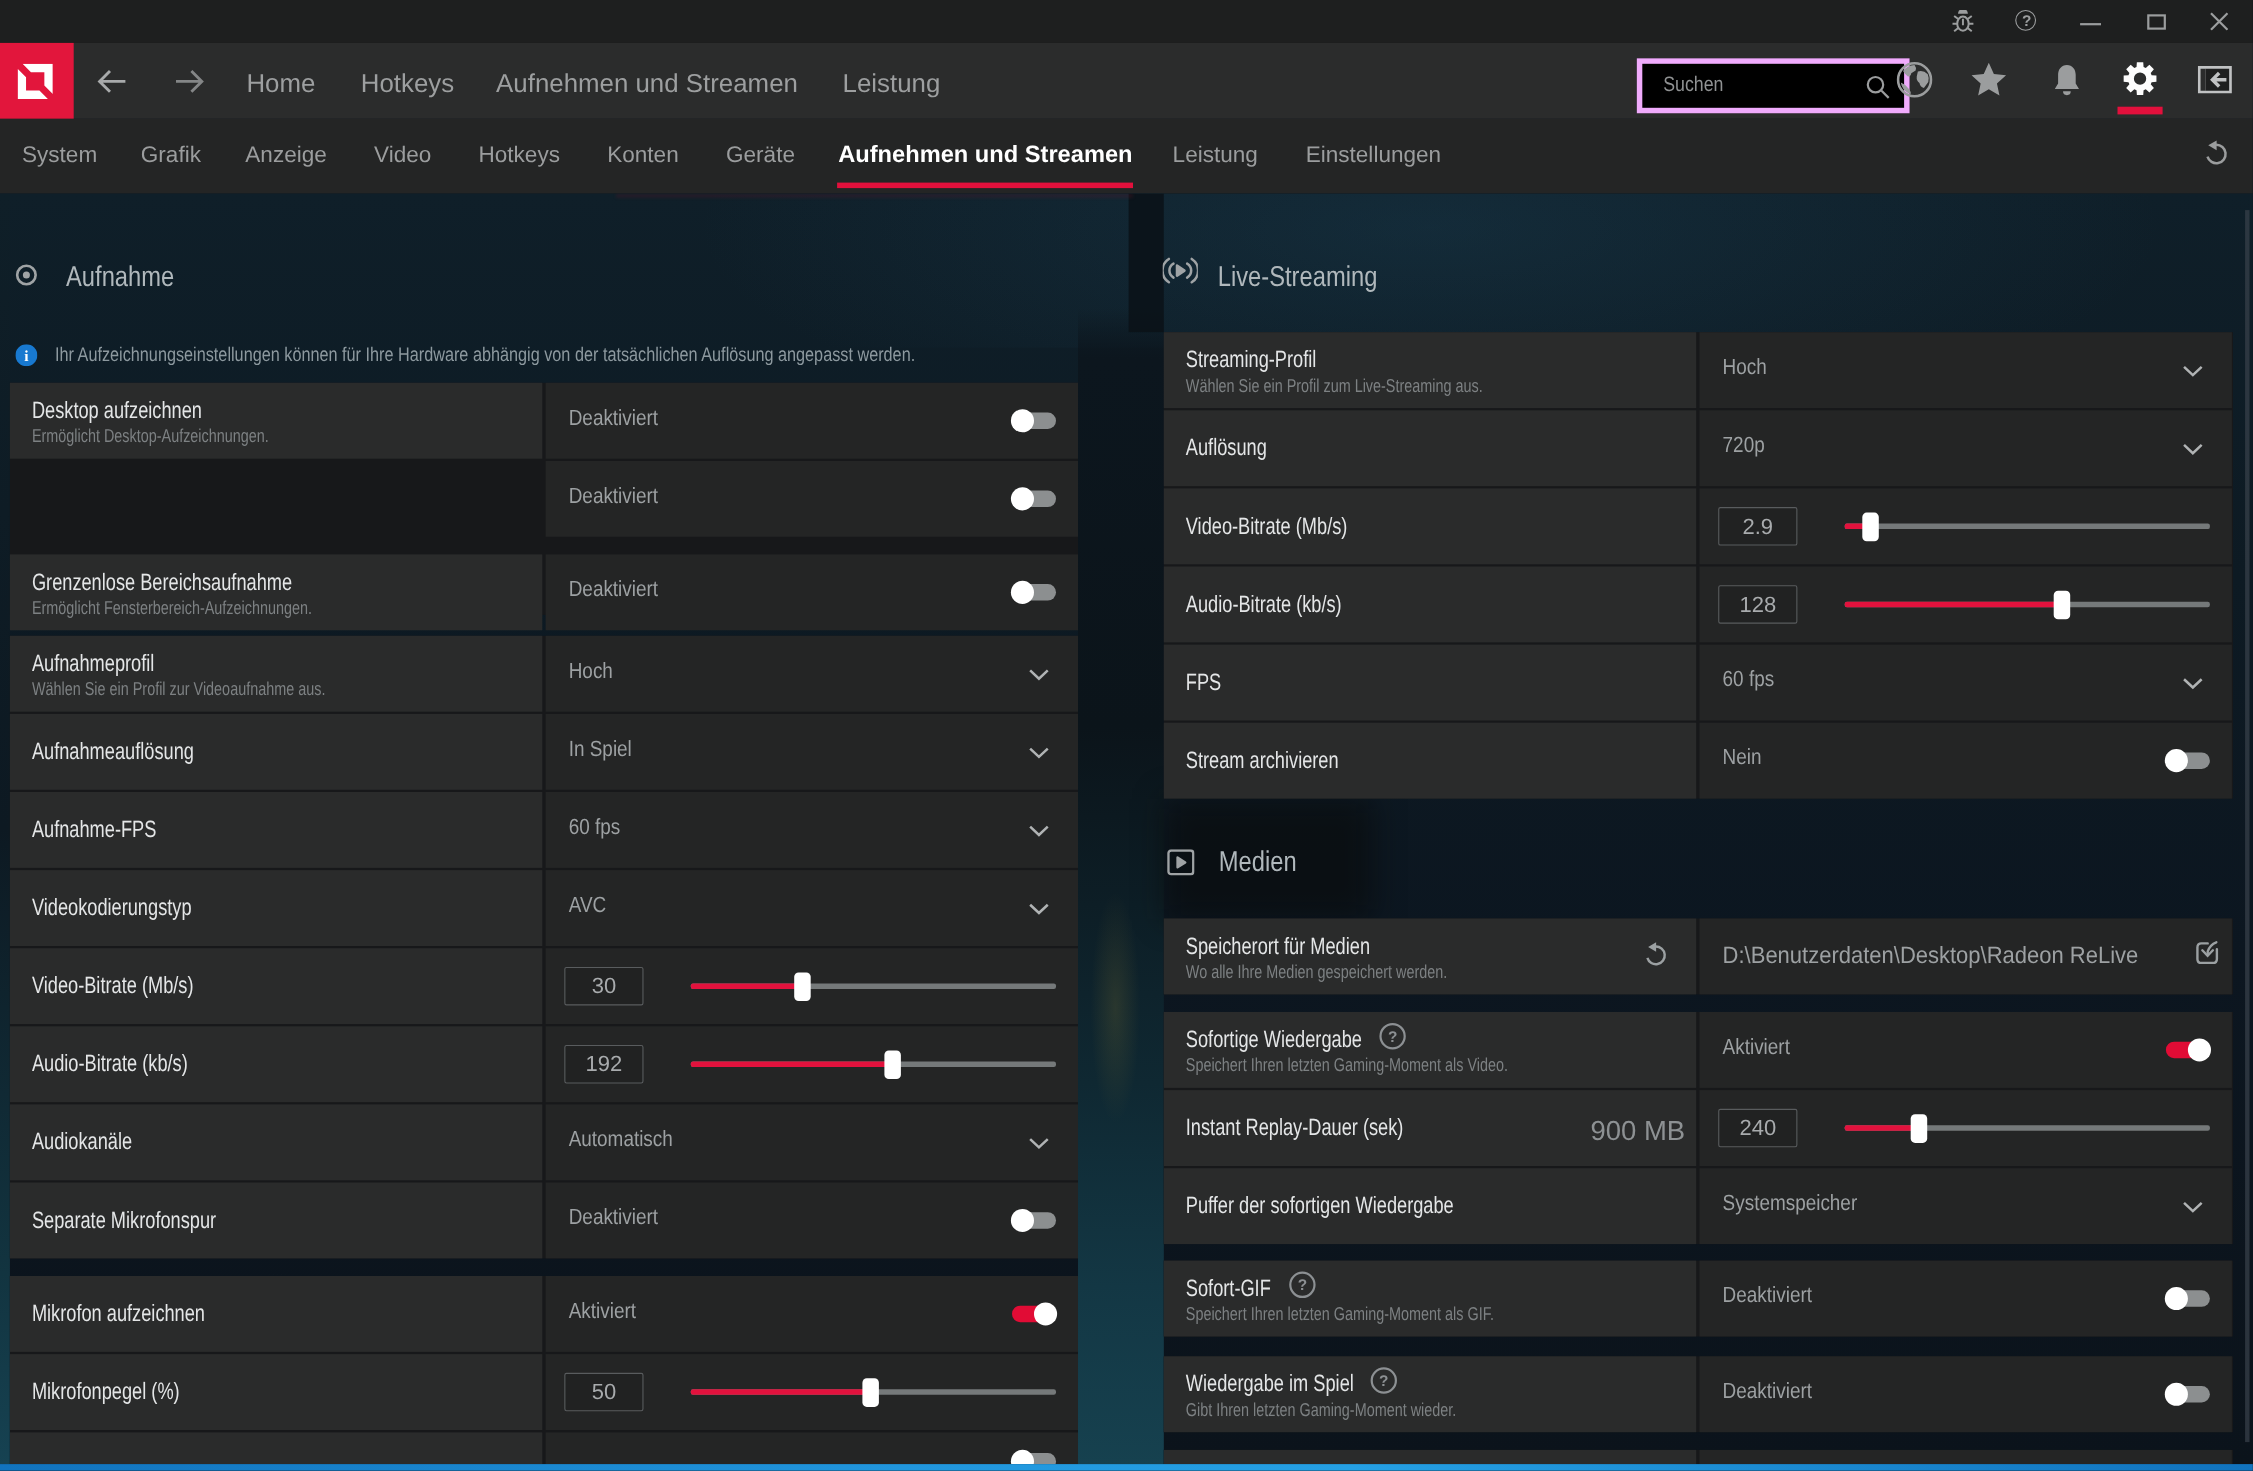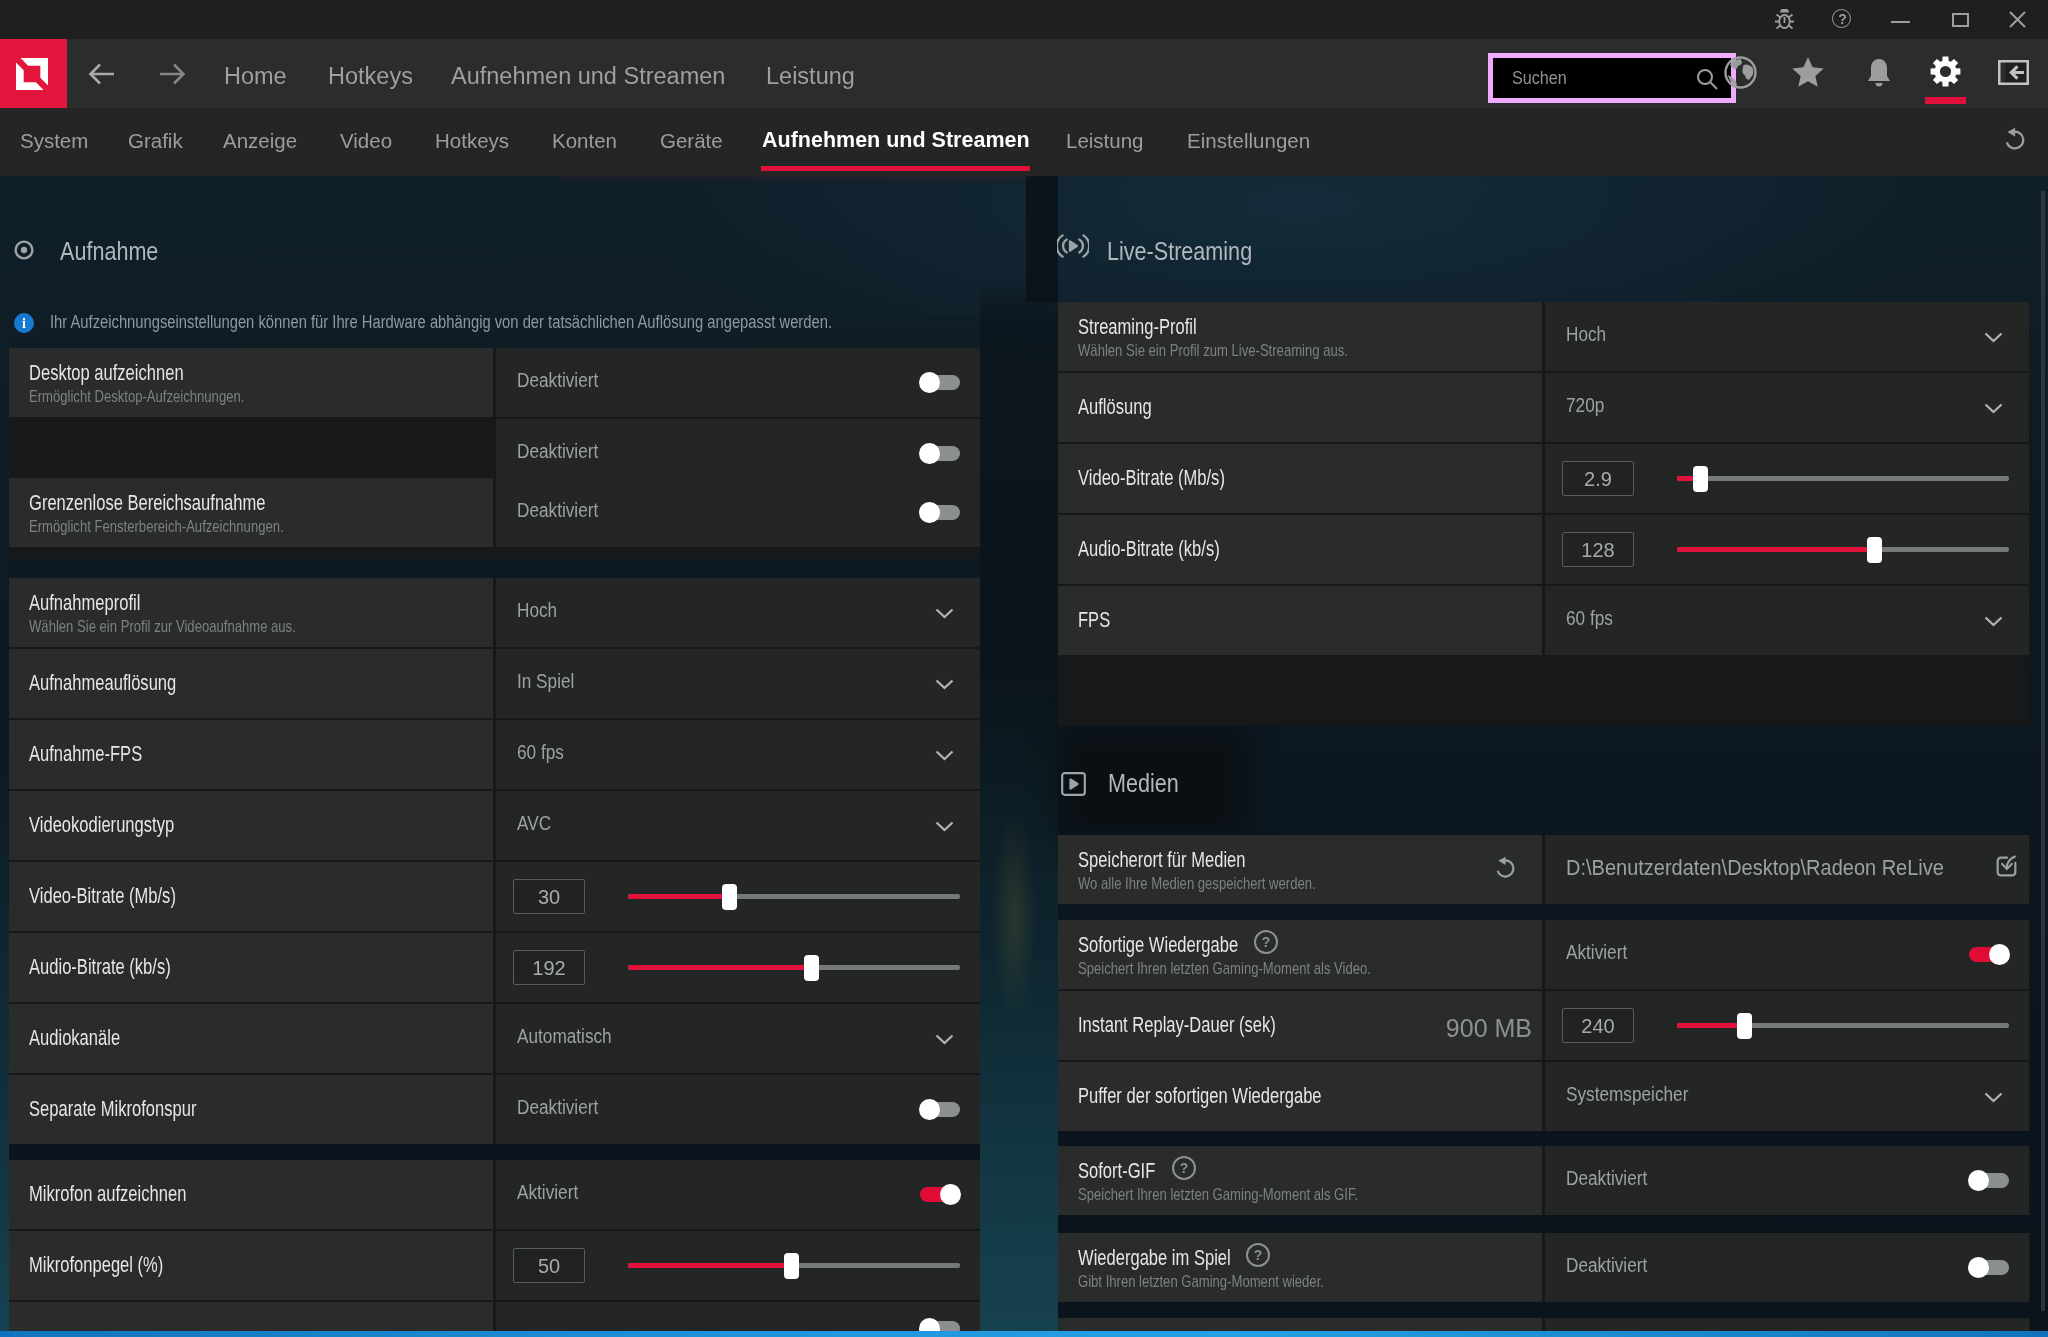--- a/index.html
+++ b/index.html
@@ -165,21 +165,21 @@
  </div>
  <div class="row" style="left:9px;top:243px">
   <div class="val">
         <span class="v1">Deaktiviert</span>
         <span class="tg">
           <i class="tr"></i>
           <i class="kn"></i>
         </span>
       </div>
  </div>
- <div class="row" style="left:9px;top:302px">
+ <div class="row" style="left:9px;top:328px">
   <div class="lab">
         <div class="t1 up">Grenzenlose Bereichsaufnahme</div>
         <div class="d1">Ermöglicht Fensterbereich-Aufzeichnungen.</div>
       </div>
   <div class="val">
         <span class="v1">Deaktiviert</span>
         <span class="tg">
           <i class="tr"></i>
           <i class="kn"></i>
         </span>
@@ -376,20 +376,32 @@
  </div>
  <div class="row" style="left:1058px;top:410px">
   <div class="lab">
         <div class="t1">FPS</div>
       </div>
   <div class="val">
         <span class="v1">60 fps</span>
         <svg class="chev" width="19" height="11" viewBox="0 0 19 11" fill="none" stroke="#b0b3b4" stroke-width="2.3">
           <path d="M1.5 1.5 L9.5 9 L17.5 1.5"></path>
         </svg>
+      </div>
+ </div>
+ <div class="row" style="left:1058px;top:481px">
+  <div class="lab">
+        <div class="t1">Stream archivieren</div>
+      </div>
+  <div class="val">
+        <span class="v1">Nein</span>
+        <span class="tg">
+          <i class="tr"></i>
+          <i class="kn"></i>
+        </span>
       </div>
  </div>
 
  <svg class="abs" style="left:1061px;top:596px" width="25" height="24" viewBox="0 0 25 24" fill="none" stroke="#9fa3a5" stroke-width="2.2">
   <rect x="1.2" y="1.2" width="22.6" height="21.6" rx="2.5"></rect>
   <path d="M9.5 7.5 L16.5 12 L9.5 16.5 Z" fill="#9fa3a5" stroke-linejoin="round"></path>
  </svg>
  <span class="sech" style="left:1108px;top:592px">Medien</span>
 
  <div class="row" style="left:1058px;top:659px">

